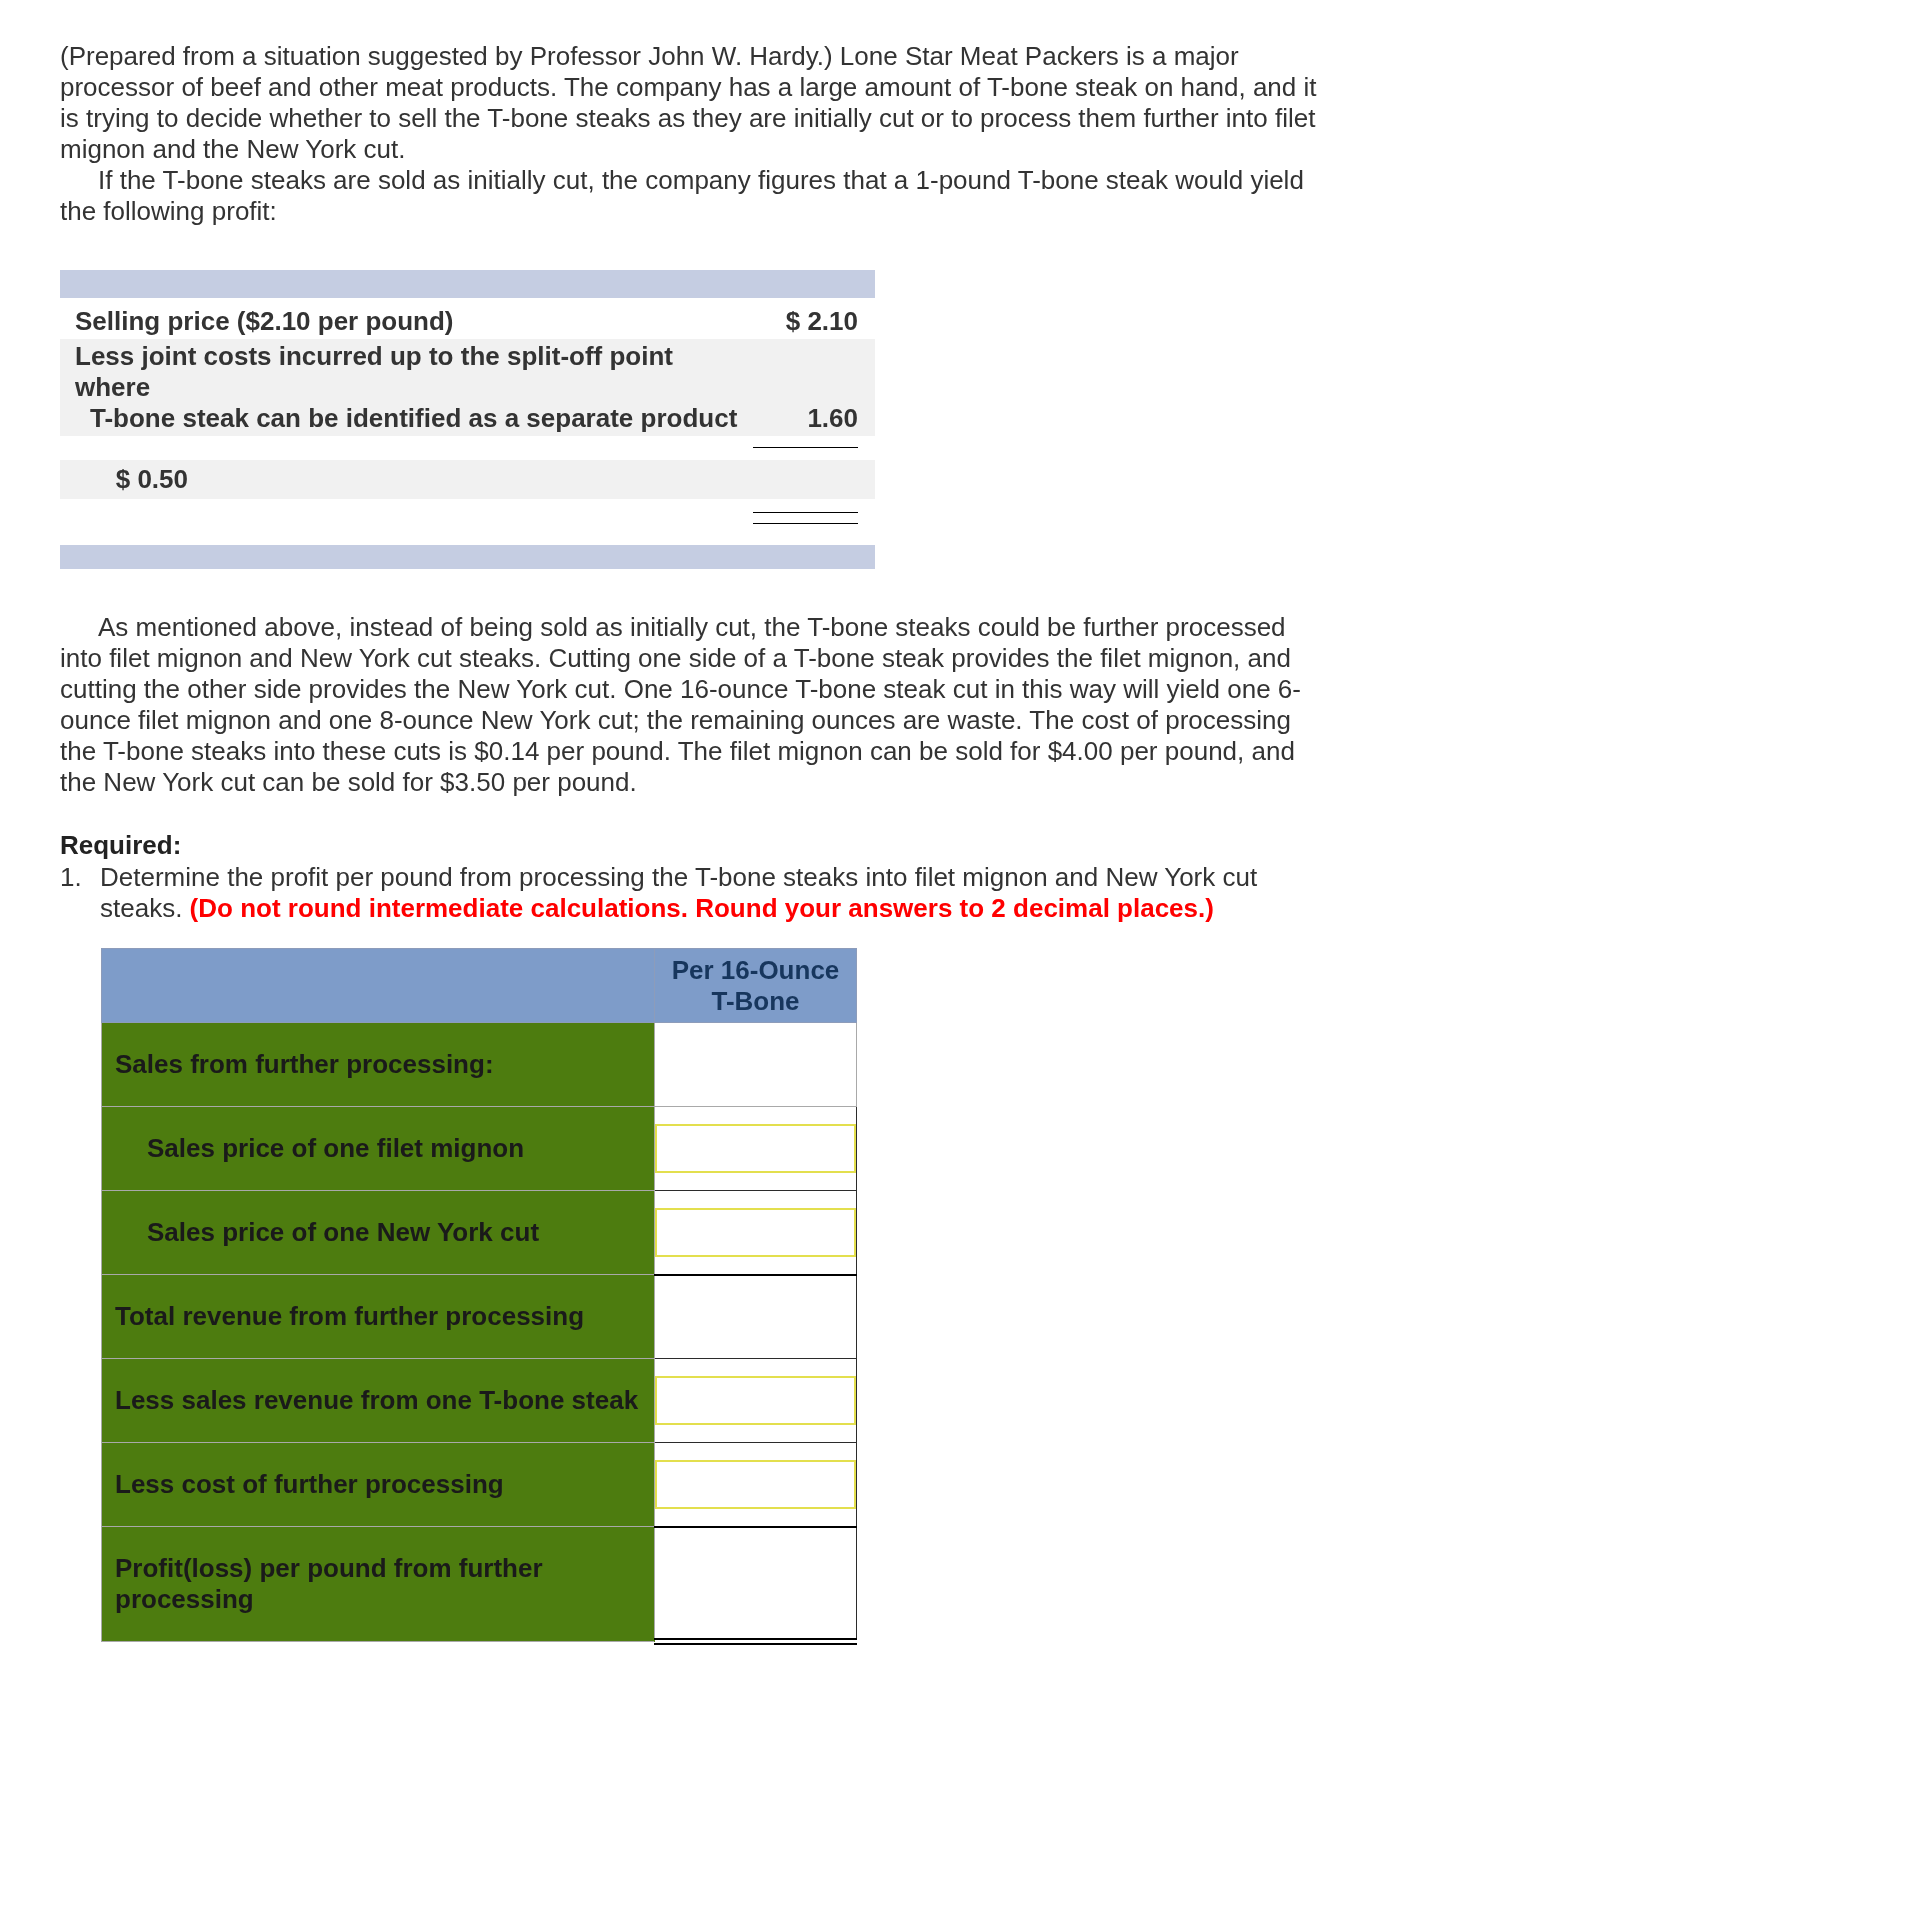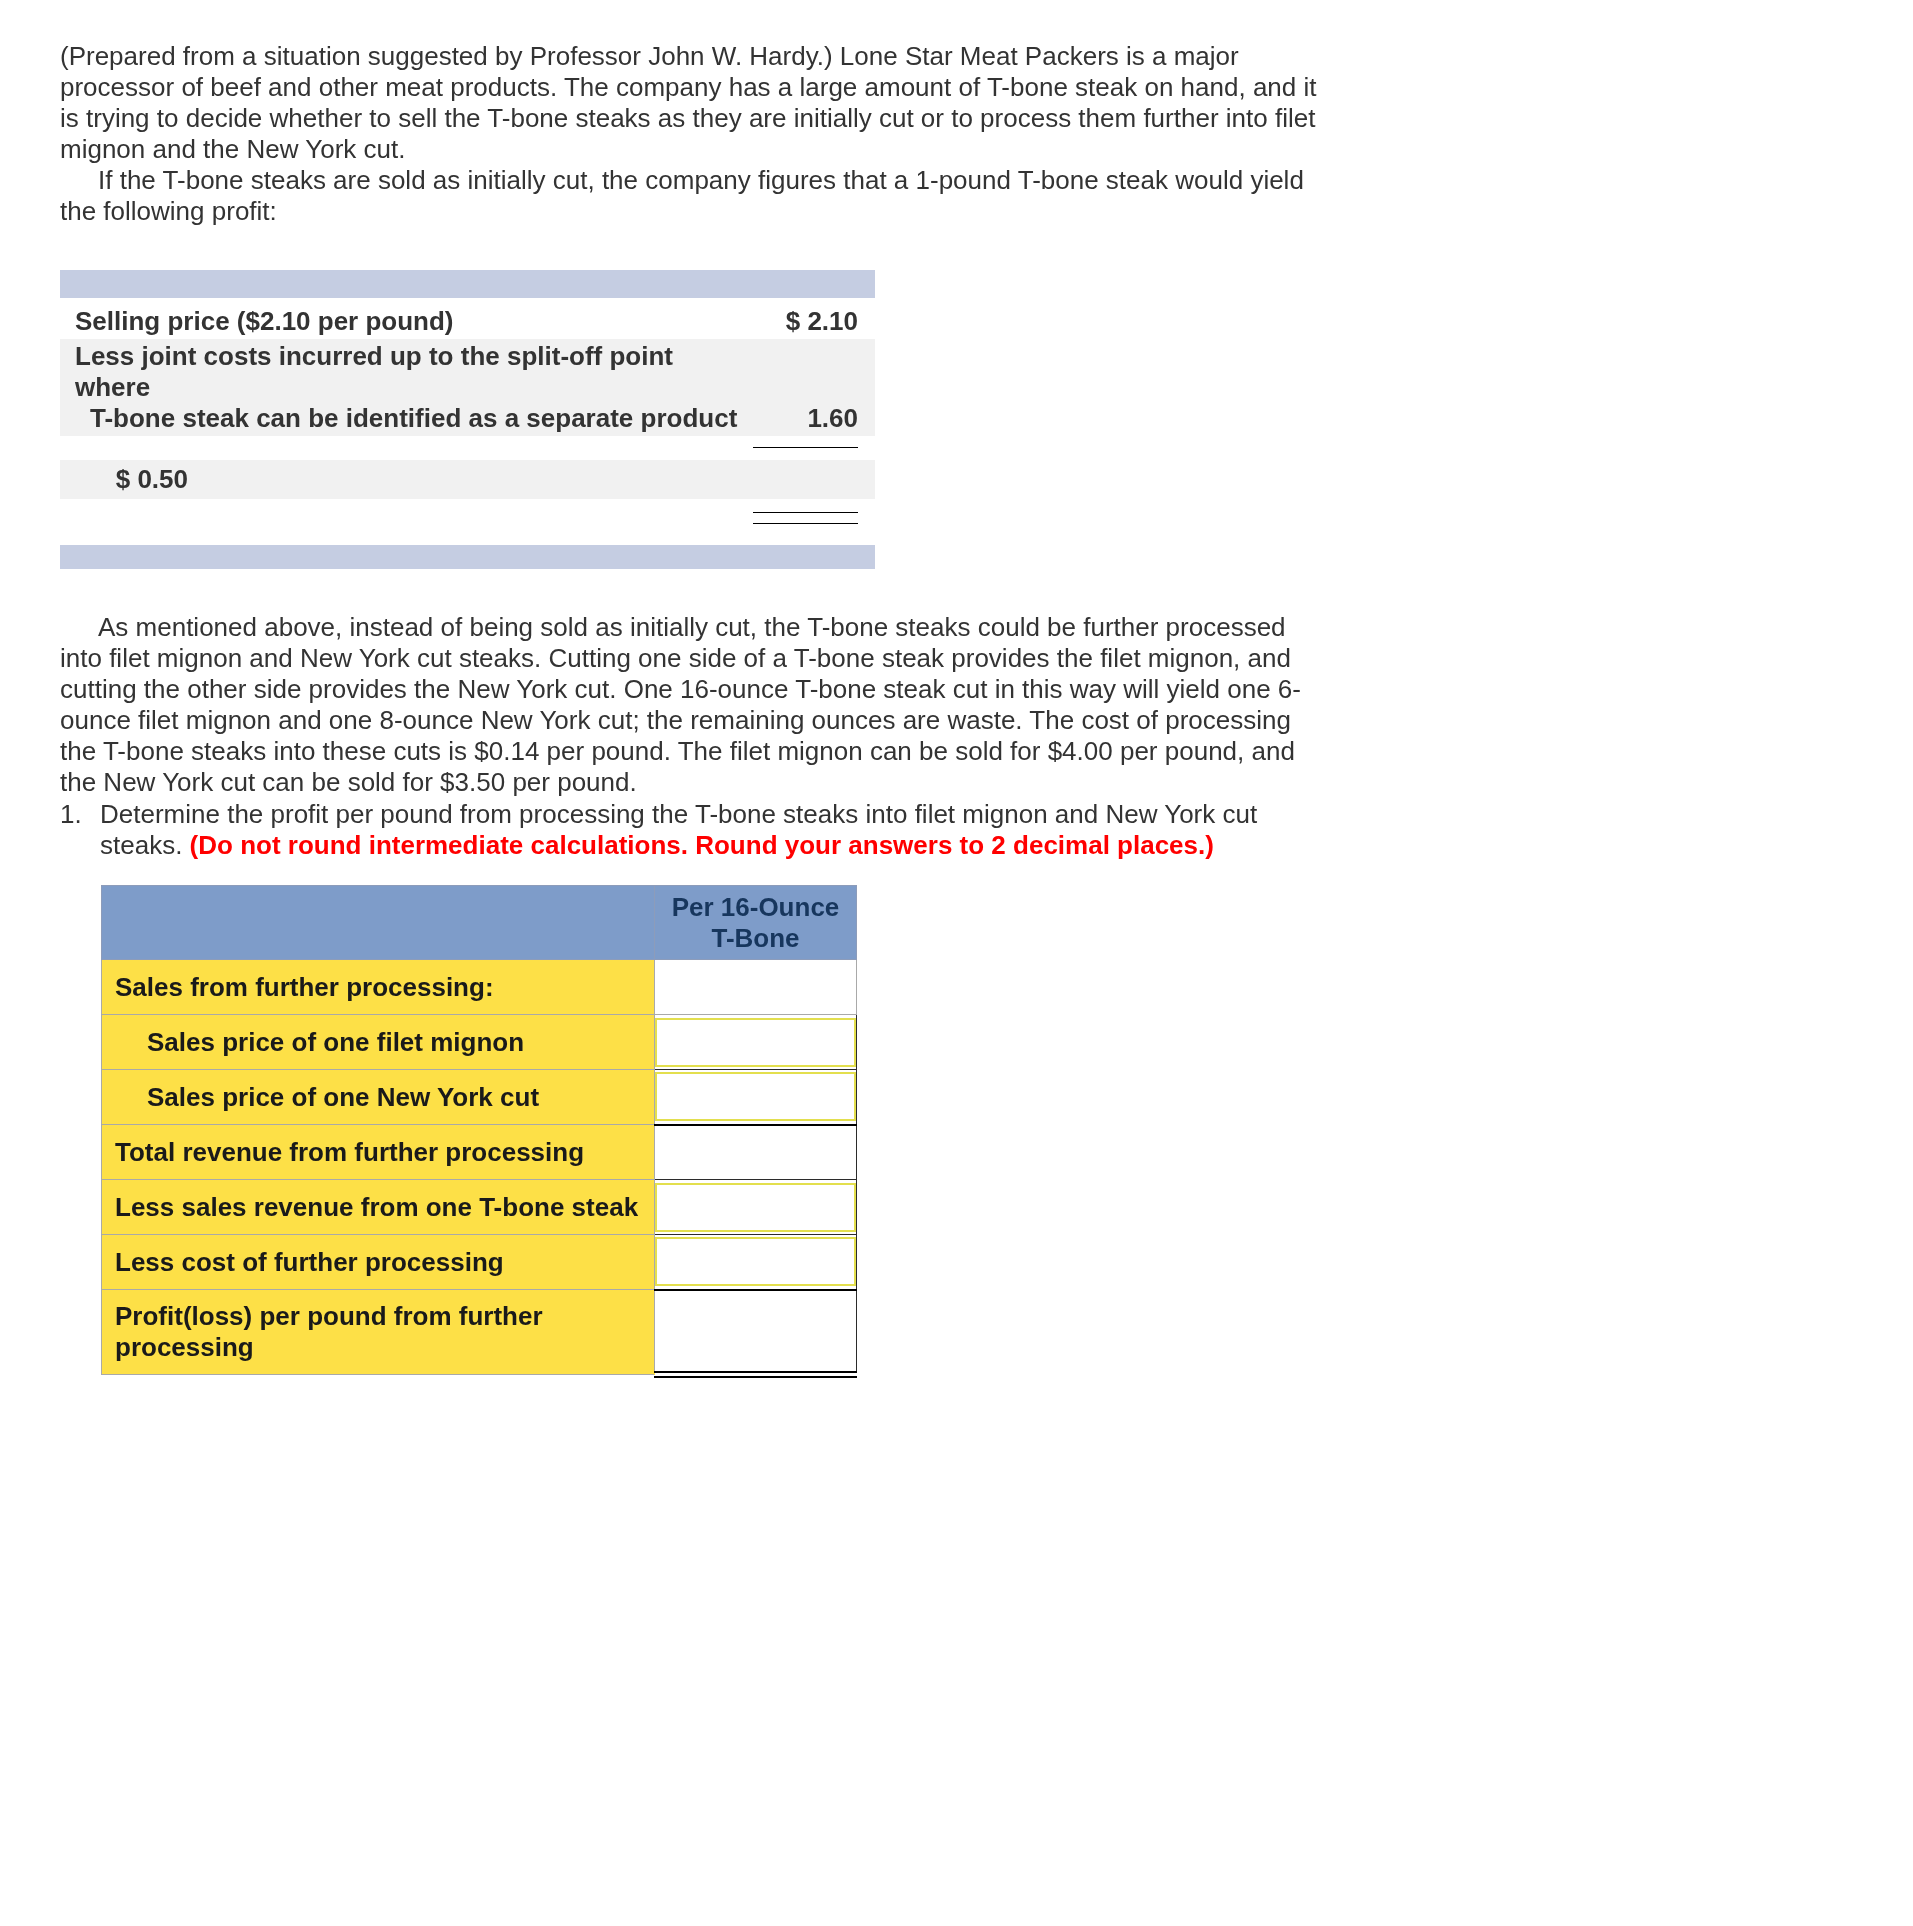--- a/index.html
+++ b/index.html
@@ -63,24 +63,24 @@
     padding: 5.6px 3.8px;
     height: 70px;
     vertical-align: middle;
   }
   .h-blank { width: 553px; }
   .h-val { width: 202px; }
   .atable .lab {
     border: 0.9px solid #a9a9a9;
     font-weight: bold;
     color: #1a1a1a;
-    padding: 11px 13px;
+    padding: 26px 13px;
     height: 55px;
     vertical-align: middle;
-    background: #fde047;
+    background: #4d7c0f;
   }
   .atable .lab.ind { padding-left: 45px; }
   .atable .vcell {
     border: 0.9px solid #2b2b2b;
     padding: 0;
     height: 55px;
     background: #fff;
     vertical-align: middle;
   }
   .atable .vcell.gray { border-color: #a9a9a9; }
@@ -126,20 +126,21 @@
       <div class="srow shade profit-row">
         <span class="val">$ 0.50</span>
       </div>
       <div class="rule-double"></div>
     </div>
     <div class="band bottom"></div>
   </div>
 
   <p class="para first-indent gap-top">As mentioned above, instead of being sold as initially cut, the T-bone steaks could be further processed into filet mignon and New York cut steaks. Cutting one side of a T-bone steak provides the filet mignon, and cutting the other side provides the New York cut. One 16-ounce T-bone steak cut in this way will yield one 6-ounce filet mignon and one 8-ounce New York cut; the remaining ounces are waste. The cost of processing the T-bone steaks into these cuts is $0.14 per pound. The filet mignon can be sold for $4.00 per pound, and the New York cut can be sold for $3.50 per pound.</p>
 
+  <p class="required-heading">Required:</p>
   <div class="req-item">
     <span class="num">1.</span>
     <span class="txt"><span>Determine the profit per pound from processing the T-bone steaks into filet mignon and New York cut steaks.</span> <span class="red-note">(Do not round intermediate calculations. Round your answers to 2 decimal places.)</span></span>
   </div>
 
   <table class="atable">
     <thead>
       <tr>
         <th class="h-blank"></th>
         <th class="h-val">

